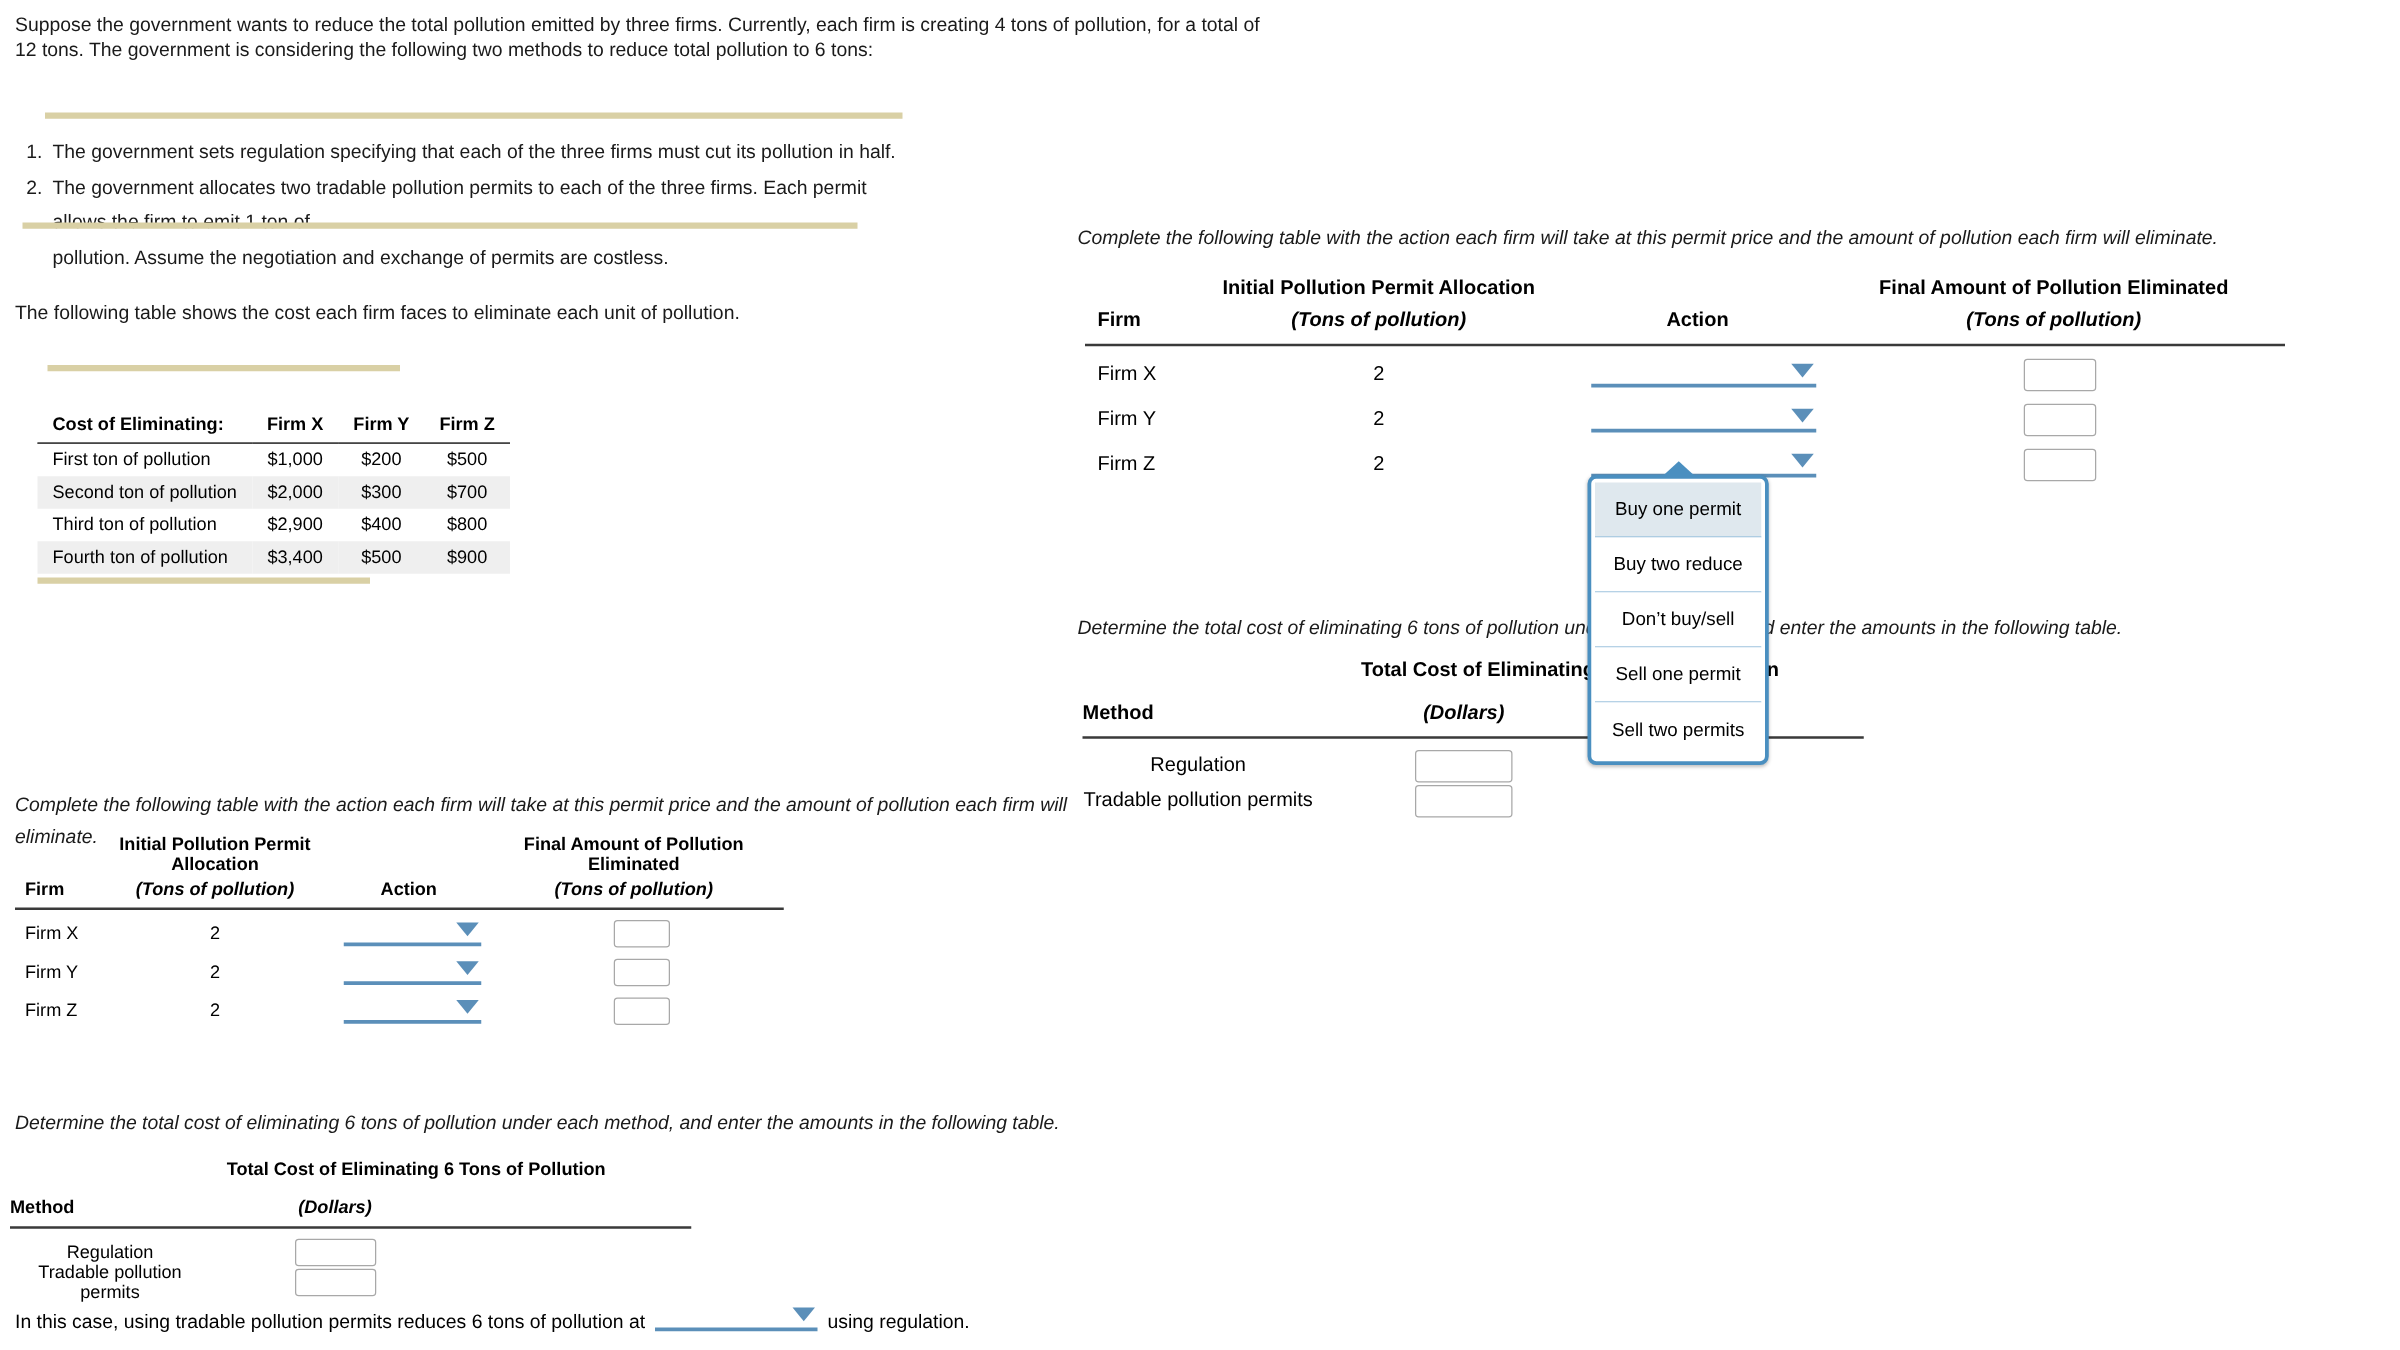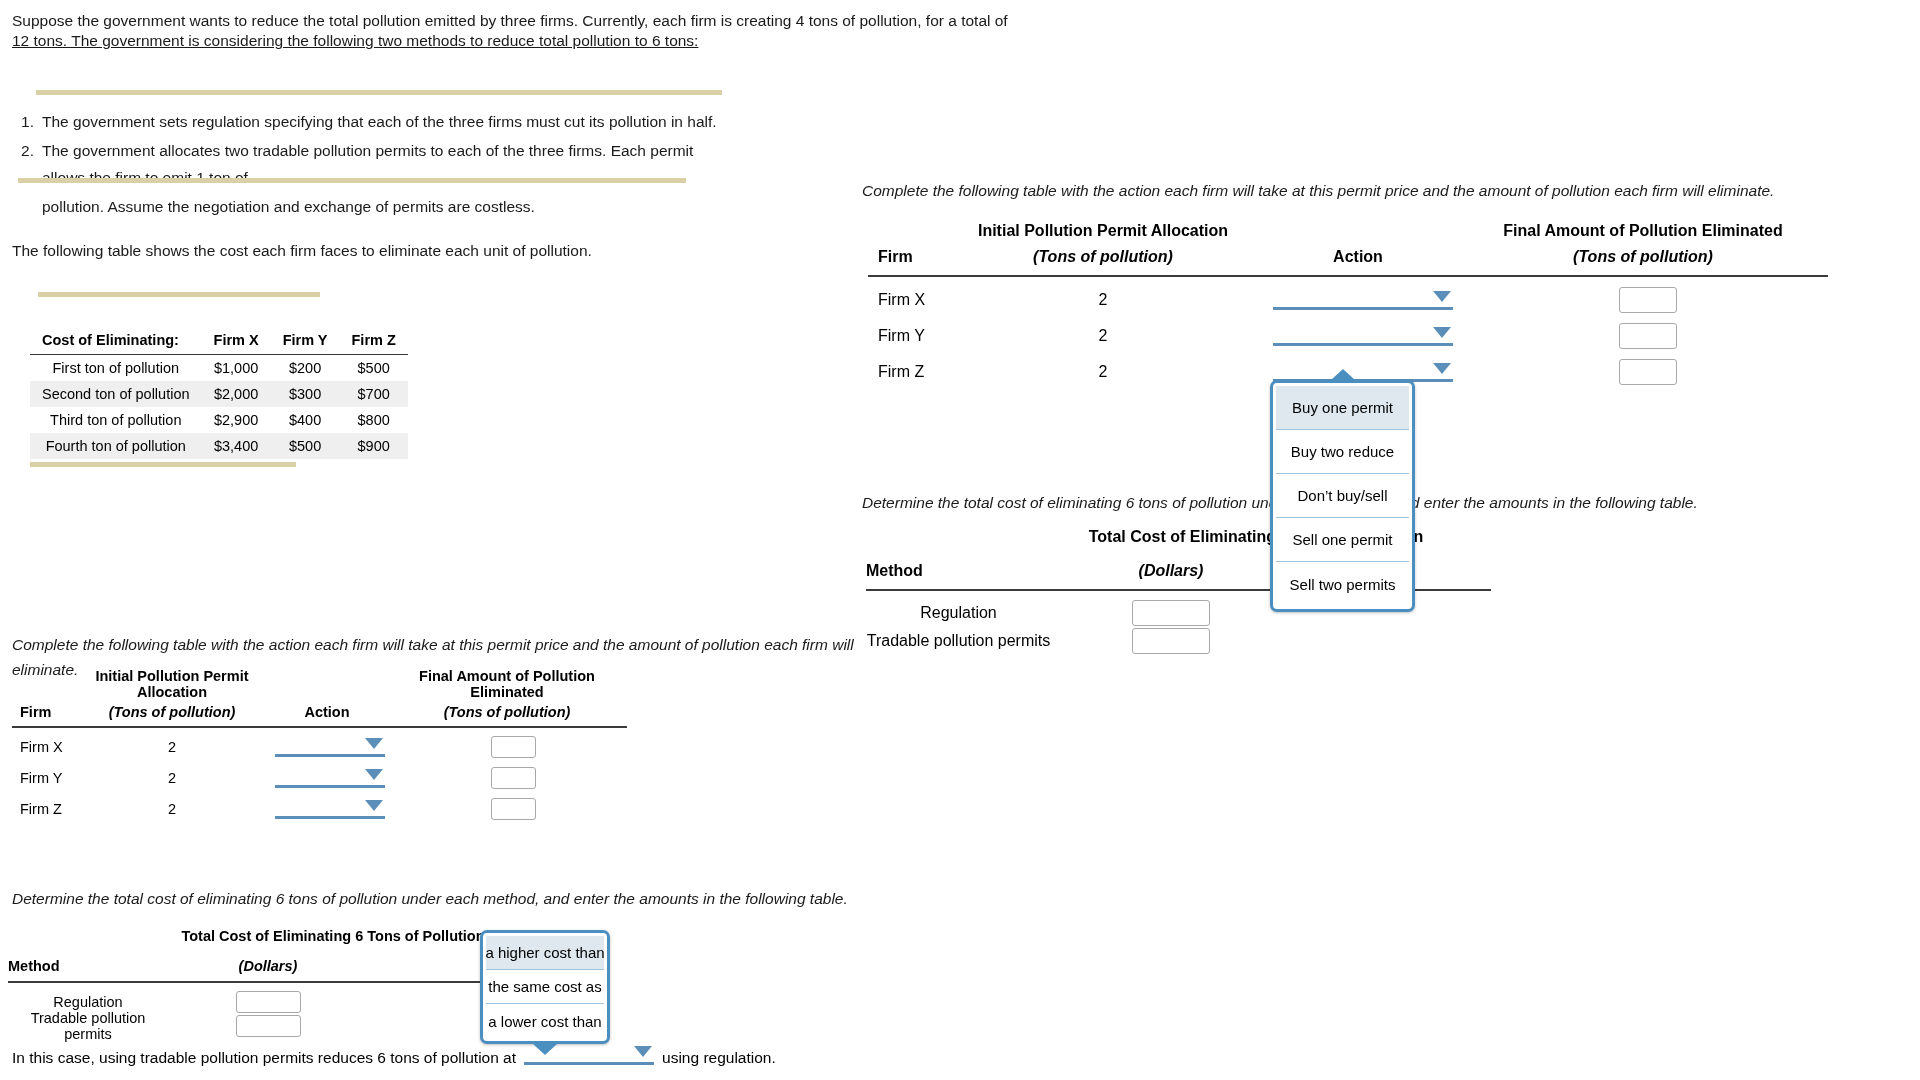--- a/index.html
+++ b/index.html
@@ -36,21 +36,21 @@
   table.cost th {
     font-weight: bold; text-align: center;
     padding: 5px 12px 6px 12px;
     border-bottom: 1.6px solid #3a3a3a;
     white-space: nowrap;
   }
   table.cost th.lbl { text-align: left; }
   table.cost td {
     text-align: center; padding: 5px 12px; white-space: nowrap;
   }
-  table.cost td.lbl { text-align: center; }
+  table.cost td.lbl { text-align: left; }
   table.cost tr.alt td { background: #efefef; }
 
   
   .perm-wrap { font-size: 14.5px; }
   .perm-head-top {
     display: flex; font-weight: bold; text-align: center;
   }
   .perm-head-sub {
     display: flex; font-weight: bold; font-style: italic; text-align: center;
   }
@@ -129,21 +129,21 @@
     border-top: 11px solid #4a8fc0;
     bottom: -14px; left: 50%; margin-left: -12px;
   }
 </style>
 </head>
 <body>
 
 <div class="page">
 
   <div class="abs para" style="left:12px; top:8px; width:1000px;">Suppose the government wants to reduce the total pollution emitted by three firms. Currently, each firm is creating 4 tons of pollution, for a total of</div>
-  <div class="abs para" style="left:12px; top:28px; width:1000px;text-decoration:underline;">12 tons. The government is considering the following two methods to reduce total pollution to 6 tons:</div>
+  <div class="abs para" style="left:12px; top:28px; width:1000px;">12 tons. The government is considering the following two methods to reduce total pollution to 6 tons:</div>
 
   <div class="abs rule-tan" style="left:36px; top:90px; width:686px;"></div>
 
   <div class="abs olist" style="left:18px; top:108px; width:700px;">
     <div class="li">
       <div class="num">1.</div>
       <div class="txt">The government sets regulation specifying that each of the three firms must cut its pollution in half.</div>
     </div>
     <div class="li">
       <div class="num">2.</div>
@@ -288,26 +288,20 @@
     <span>In this case, using tradable pollution permits reduces 6 tons of pollution at</span>
     <span style="display:inline-block; width:130px; margin:0 8px 2px 8px;">
       <span class="sel-under" style="display:block;">
         <span></span>
         <span class="tri"></span>
       </span>
     </span>
     <span>using regulation.</span>
   </div>
 
-  <div class="popup" style="left:480px; top:930px; width:130px;">
-    <div class="nub down"></div>
-    <div class="opt sel" style="height:34px;">a higher cost than</div>
-    <div class="opt" style="height:34px;">the same cost as</div>
-    <div class="opt" style="height:34px;">a lower cost than</div>
-  </div>
 
   <div class="abs para para-italic" style="left:862px; top:178px; width:1050px;">Complete the following table with the action each firm will take at this permit price and the amount of pollution each firm will eliminate.</div>
 
   <div class="abs perm-wrap" style="left:868px; top:222px; width:1030px; font-size:16px;">
     <div class="perm-head-top">
       <div style="width:70px;"></div>
       <div style="width:330px;">Initial Pollution Permit Allocation</div>
       <div style="width:180px;"></div>
       <div style="width:390px;">Final Amount of Pollution Eliminated</div>
     </div>

